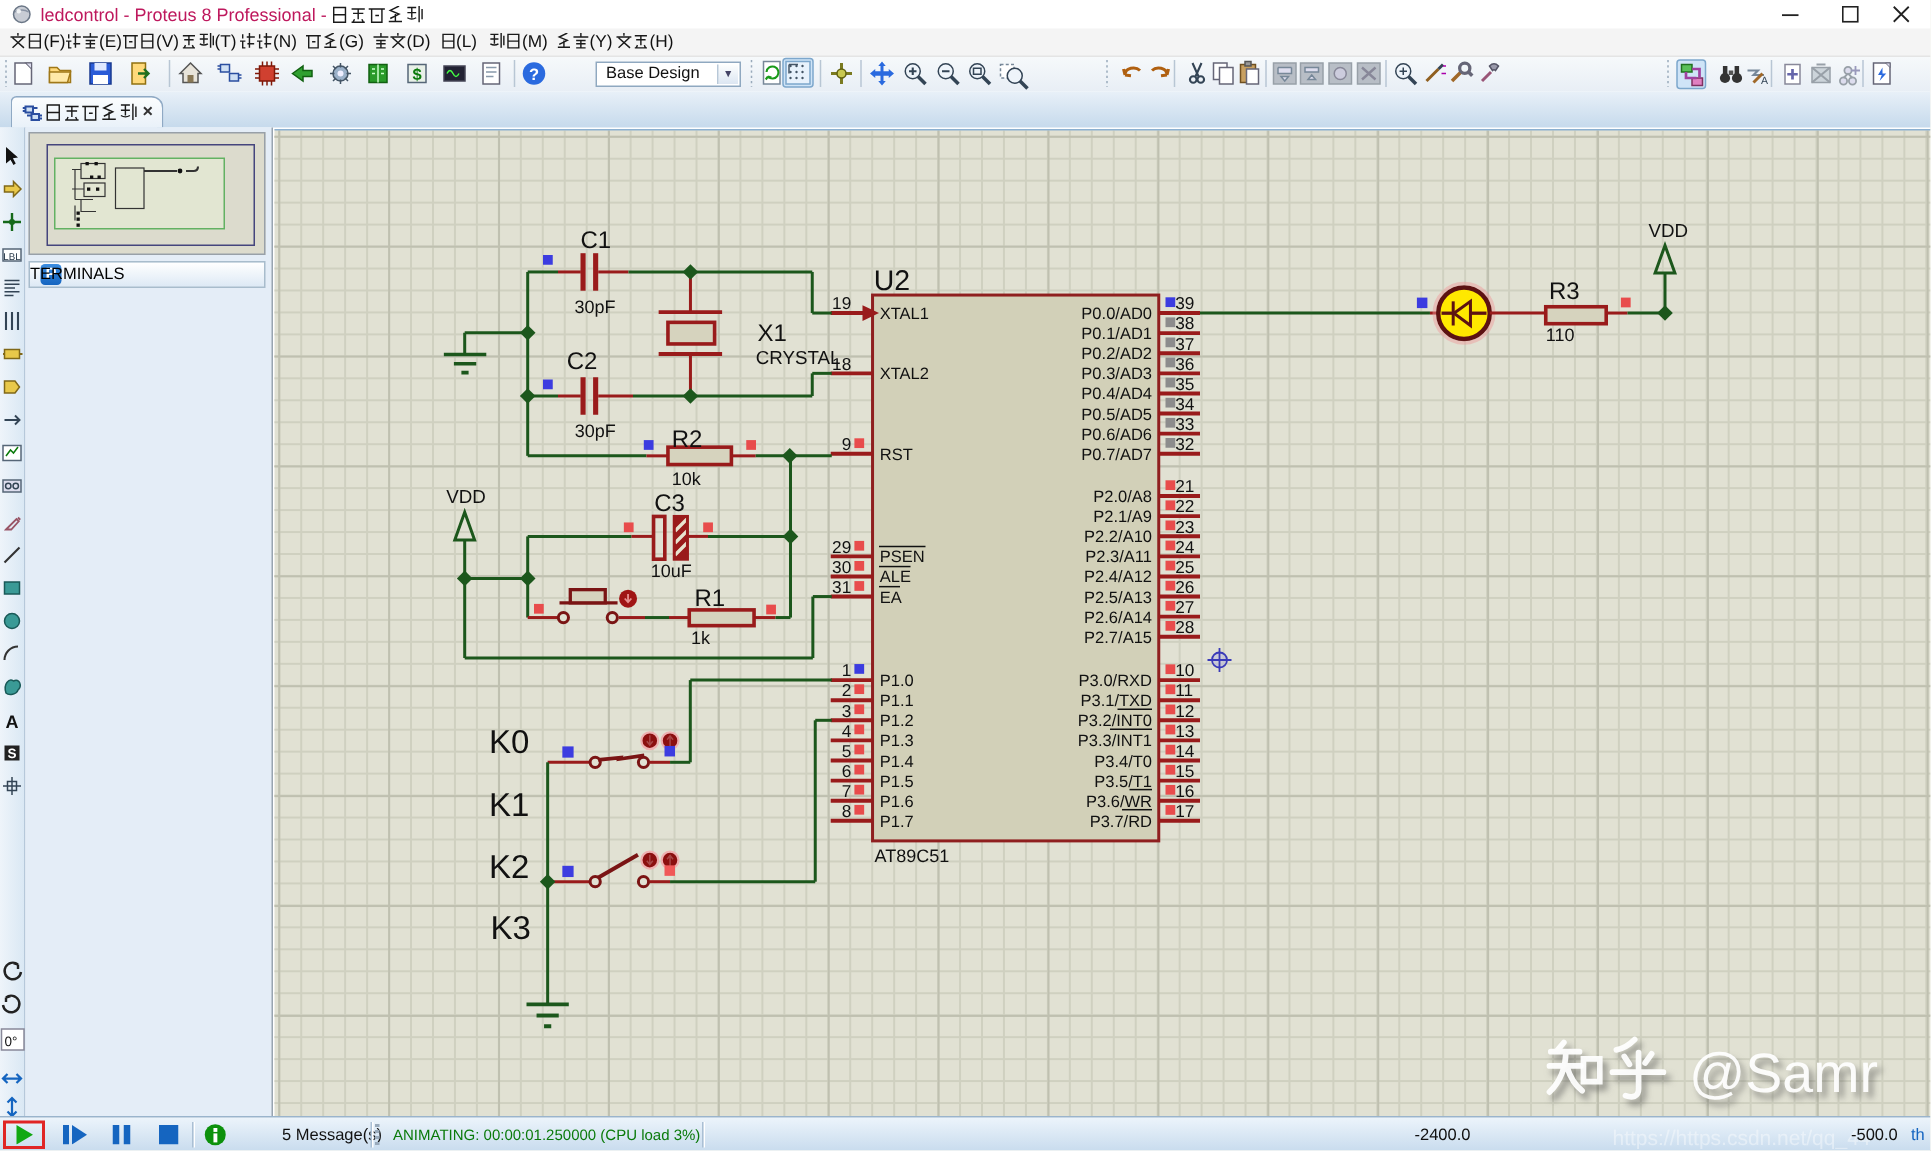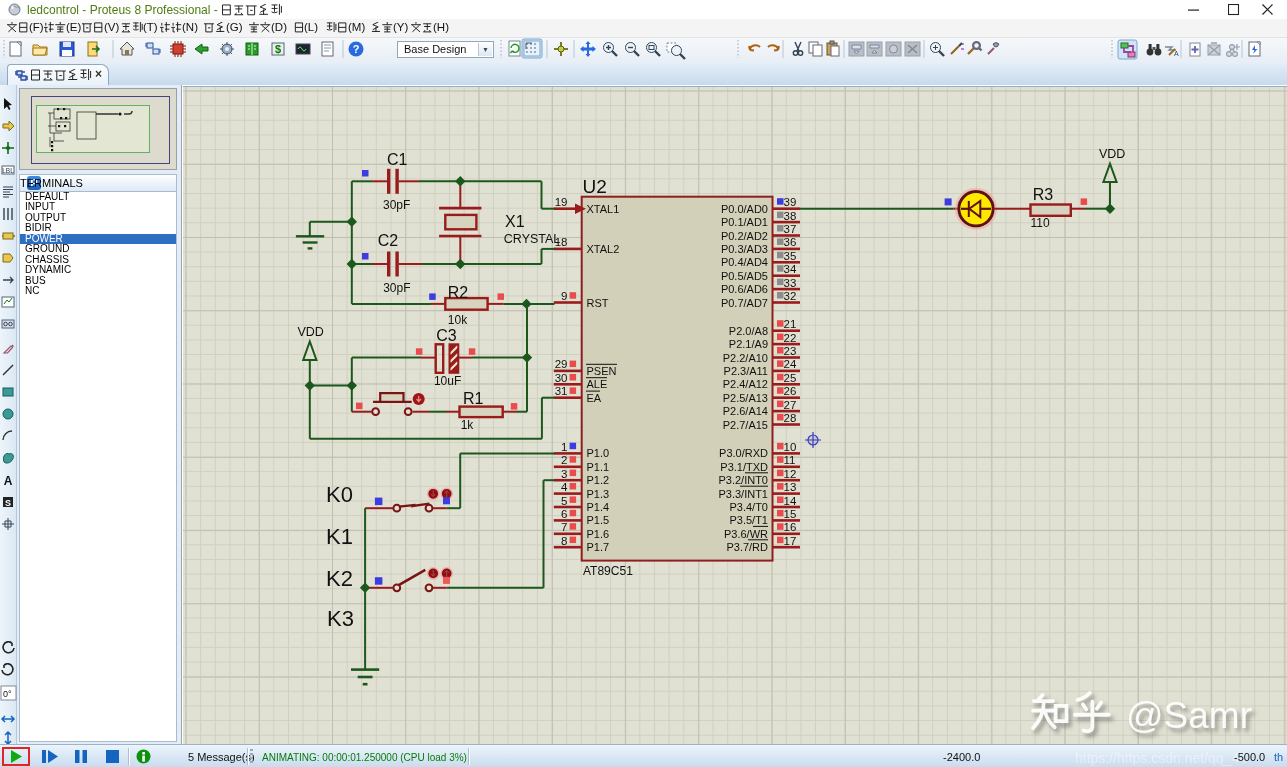--- a/index.html
+++ b/index.html
@@ -1,16 +1,16 @@
 <!DOCTYPE html>
 <html><head><meta charset="utf-8"><style>
 *{margin:0;padding:0;box-sizing:border-box}
 html,body{width:1287px;height:767px;overflow:hidden;font-family:"Liberation Sans",sans-serif;background:#fff;position:relative}
 .abs{position:absolute}
-#title{left:0;top:0;width:1287px;height:19px;background:#fff;font-size:12px;color:#4d7c0f}
+#title{left:0;top:0;width:1287px;height:19px;background:#fff;font-size:12px;color:#be185d}
 #menu{left:0;top:19px;width:1287px;height:19px;background:#f4f4f4;font-size:11.5px;color:#101010;border-bottom:1px solid #e4e4e4}
 #menu span.m{position:absolute;top:3px;white-space:nowrap}
 #tbar{left:0;top:38px;width:1287px;height:23px;background:linear-gradient(#f6f9fb,#e8eef5)}
 .combo{position:absolute;left:397px;top:3px;width:97px;height:17px;background:#fff;border:1px solid #8fa8c0;font-size:11px;color:#111;line-height:15px;padding-left:6px}
 .combo .arr{position:absolute;right:1px;top:1px;width:14px;height:13px;background:linear-gradient(#fdfefe,#dce6f2);border-left:1px solid #b8c8d8;color:#446;font-size:7px;text-align:center;line-height:13px}
 #tabs{left:0;top:61px;width:1287px;height:24px;background:linear-gradient(#e8f0f8,#c6daec)}
 #tab1{left:7px;top:3px;width:102px;height:21px;background:linear-gradient(#fbfdfe,#e9f1f9);border:1px solid #8fa9c4;border-bottom:none;border-radius:4px 8px 0 0}
 #tools{left:0;top:85px;width:17px;height:659px;background:linear-gradient(90deg,#eef4fa,#dae8f4);border-right:1px solid #b6c8da}
 #panel{left:17px;top:85px;width:165px;height:659px;background:#e4edf7;border-right:1px solid #98a4b0}
 #mmap{left:2px;top:3px;width:158px;height:82px;background:#dcdbcd;border:1px solid #98a0a8}
@@ -526,32 +526,20 @@
         <rect x="38" y="36" width="2.2" height="2.2" fill="#111"></rect>
         <rect x="44" y="36" width="2.2" height="2.2" fill="#111"></rect>
         <rect x="31" y="52" width="2.2" height="2.2" fill="#111"></rect>
         <rect x="31" y="56" width="2.2" height="2.2" fill="#111"></rect>
         <rect x="31" y="60" width="2.2" height="2.2" fill="#111"></rect>
       </svg>
  </div>
  <div class="abs" id="thead">
    <div class="abs" style="left:7px;top:1px;width:14px;height:14px;background:linear-gradient(#3b8de0,#1565c0);border-radius:3px;color:#fff;font-weight:bold;font-size:11px;text-align:center;line-height:14px">P</div>
    <div class="abs" style="left:0;top:2px;width:158px;text-align:left">TERMINALS</div>
- </div>
- <div class="abs" id="tlist">
-   <div class="trow">DEFAULT</div>
-   <div class="trow">INPUT</div>
-   <div class="trow">OUTPUT</div>
-   <div class="trow">BIDIR</div>
-   <div class="trow tsel">POWER</div>
-   <div class="trow">GROUND</div>
-   <div class="trow">CHASSIS</div>
-   <div class="trow">DYNAMIC</div>
-   <div class="trow">BUS</div>
-   <div class="trow">NC</div>
  </div>
 </div>
 <div class="abs" id="canvas">
  <svg class="abs" style="left:0;top:0" width="1104" height="658" viewBox="183 86 1104 658">
       <rect x="581.7" y="195.7" width="190.79999999999995" height="363.90000000000003" fill="#d2d0b8" stroke="#8f1f1f" stroke-width="2"></rect>
 <line x1="553.8" y1="207.7" x2="581.7" y2="207.7" stroke="#991b1b" stroke-width="2.6"></line>
 <line x1="553.8" y1="247.9" x2="581.7" y2="247.9" stroke="#991b1b" stroke-width="2.6"></line>
 <line x1="553.8" y1="301.5" x2="581.7" y2="301.5" stroke="#991b1b" stroke-width="2.6"></line>
 <line x1="553.8" y1="369.9" x2="581.7" y2="369.9" stroke="#991b1b" stroke-width="2.6"></line>
 <line x1="553.8" y1="383.3" x2="581.7" y2="383.3" stroke="#991b1b" stroke-width="2.6"></line>

